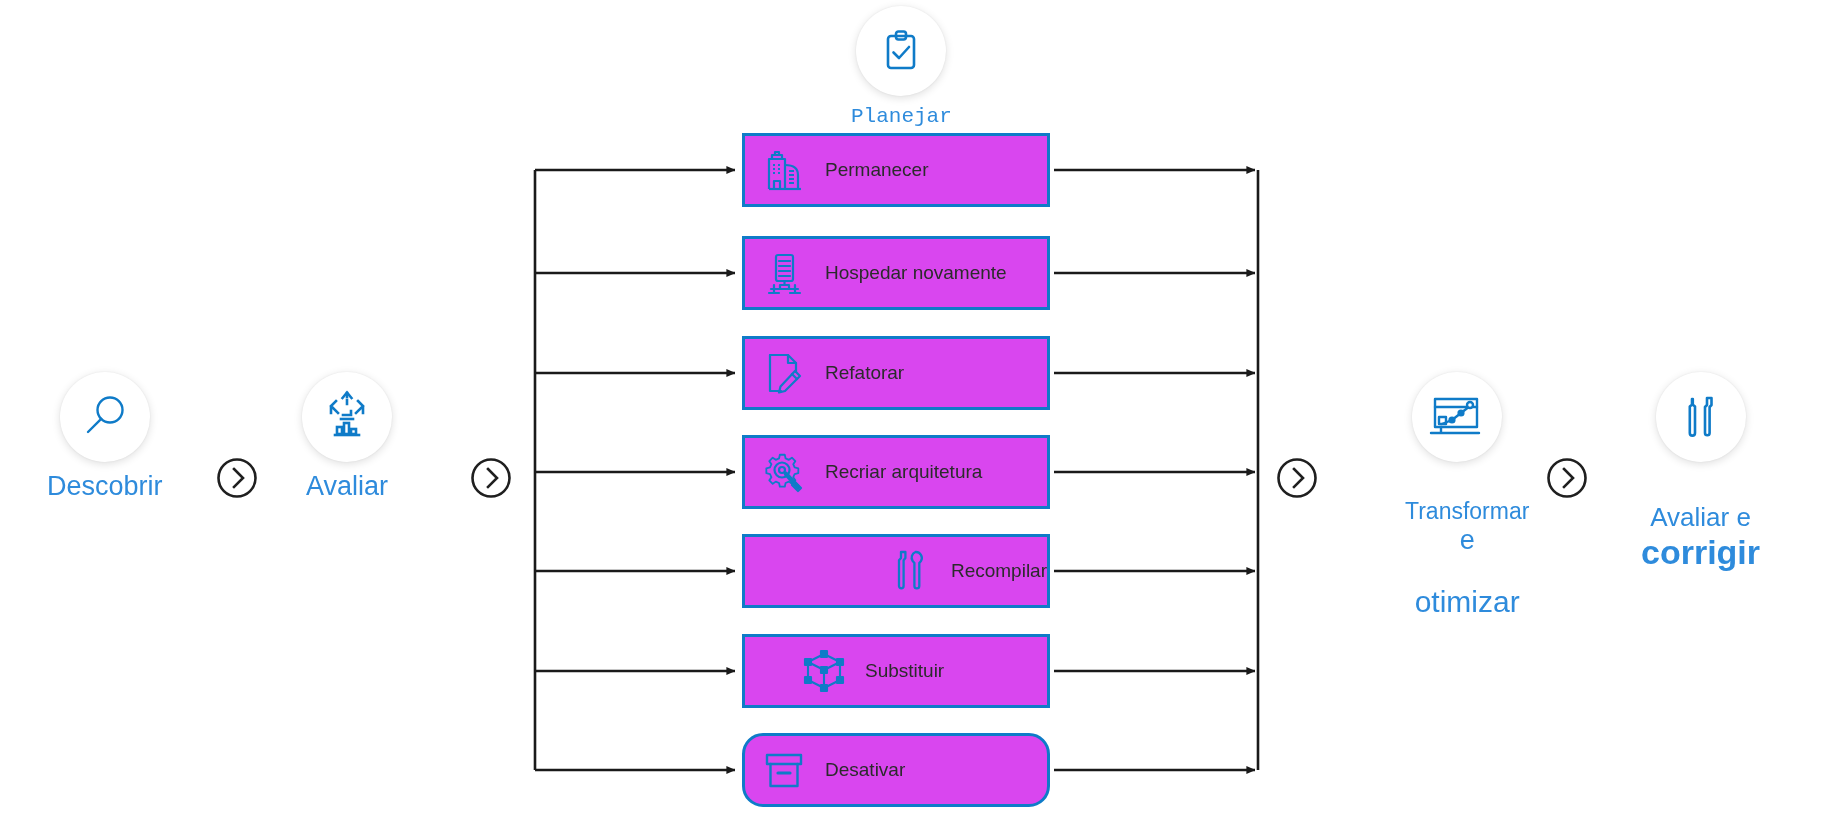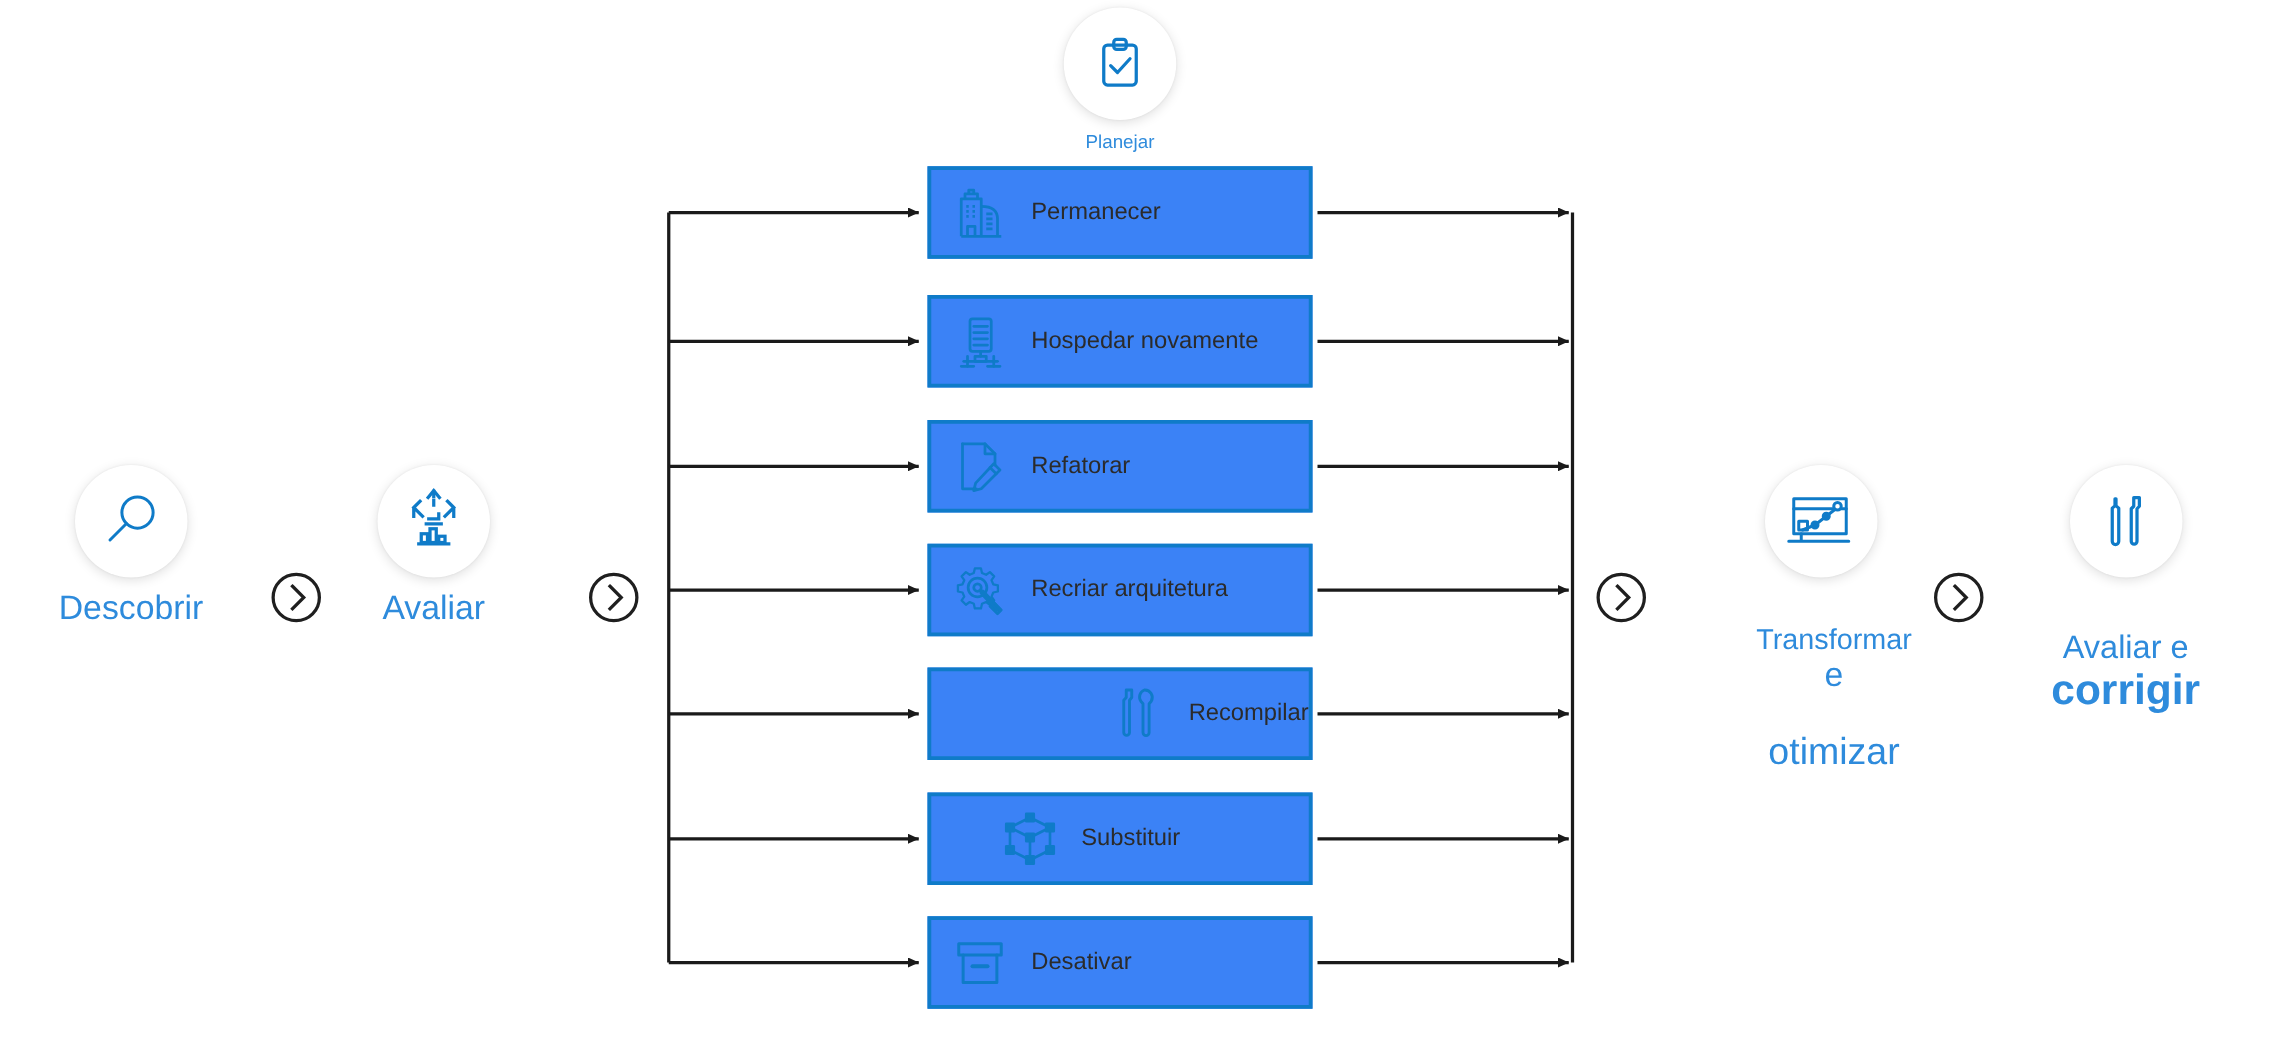--- a/index.html
+++ b/index.html
@@ -45,42 +45,42 @@
     color: #2E8BDC;
     text-align: center;
     line-height: 1.18;
     white-space: pre-line;
     font-weight: 400;
   }
 
   
   .lbl-descobrir   { font-size: 27px; }
   .lbl-avaliar     { font-size: 27px; }
-  .lbl-planejar    { font-size: 15px; }
+  .lbl-planejar    { font-size: 21px; font-family: Liberation Mono, monospace; }
   .lbl-transformar { font-size: 23px; margin-left: 20px; }
   .lbl-transformar .l2 { font-size: 27px; display:block; }
   .lbl-transformar .l3 { font-size: 30px; display:block; }
   .lbl-testar      { font-size: 26px; }
   .lbl-testar .l2  { font-size: 34px; display:block;font-weight:bold; }
 
   
   .chevron {
     position: absolute;
     width: 44px;
     height: 44px;
   }
 
   
   .option-box {
     position: absolute;
     left: 742px;
     width: 308px;
     height: 74px;
     border: 3px solid #0F7BC8;
-    background: #3b82f6;
+    background: #d946ef;
     box-sizing: border-box;
     display: flex;
     align-items: center;
   }
   .option-icon {
     width: 66px;
     margin-left: 6px;
     display: flex;
     align-items: center;
     justify-content: center;
@@ -329,21 +329,21 @@
         <rect x="5" y="11" width="6" height="6" fill="#0F7BC8"></rect>
         <rect x="37" y="29" width="6" height="6" fill="#0F7BC8"></rect>
         <rect x="5" y="29" width="6" height="6" fill="#0F7BC8"></rect>
         <rect x="21" y="37" width="6" height="6" fill="#0F7BC8"></rect>
         <rect x="21" y="19" width="6" height="6" fill="#0F7BC8"></rect>
       </svg>
     </span>
     <span class="option-label">Substituir</span>
   </div>
 
-  <div class="option-box" style="top:733px;">
+  <div class="option-box" style="top:733px;border-radius:21px;">
     <span class="option-icon">
       <svg width="46" height="44" viewBox="0 0 46 44" fill="none" stroke="#0F7BC8" stroke-width="2.4" stroke-linejoin="round" stroke-linecap="round">
         <rect x="6" y="7" width="34" height="9"></rect>
         <path d="M9.5 16 L9.5 38 L36.5 38 L36.5 16"></path>
         <path d="M17 25 L29 25" stroke-width="3.2"></path>
       </svg>
     </span>
     <span class="option-label">Desativar</span>
   </div>
 

